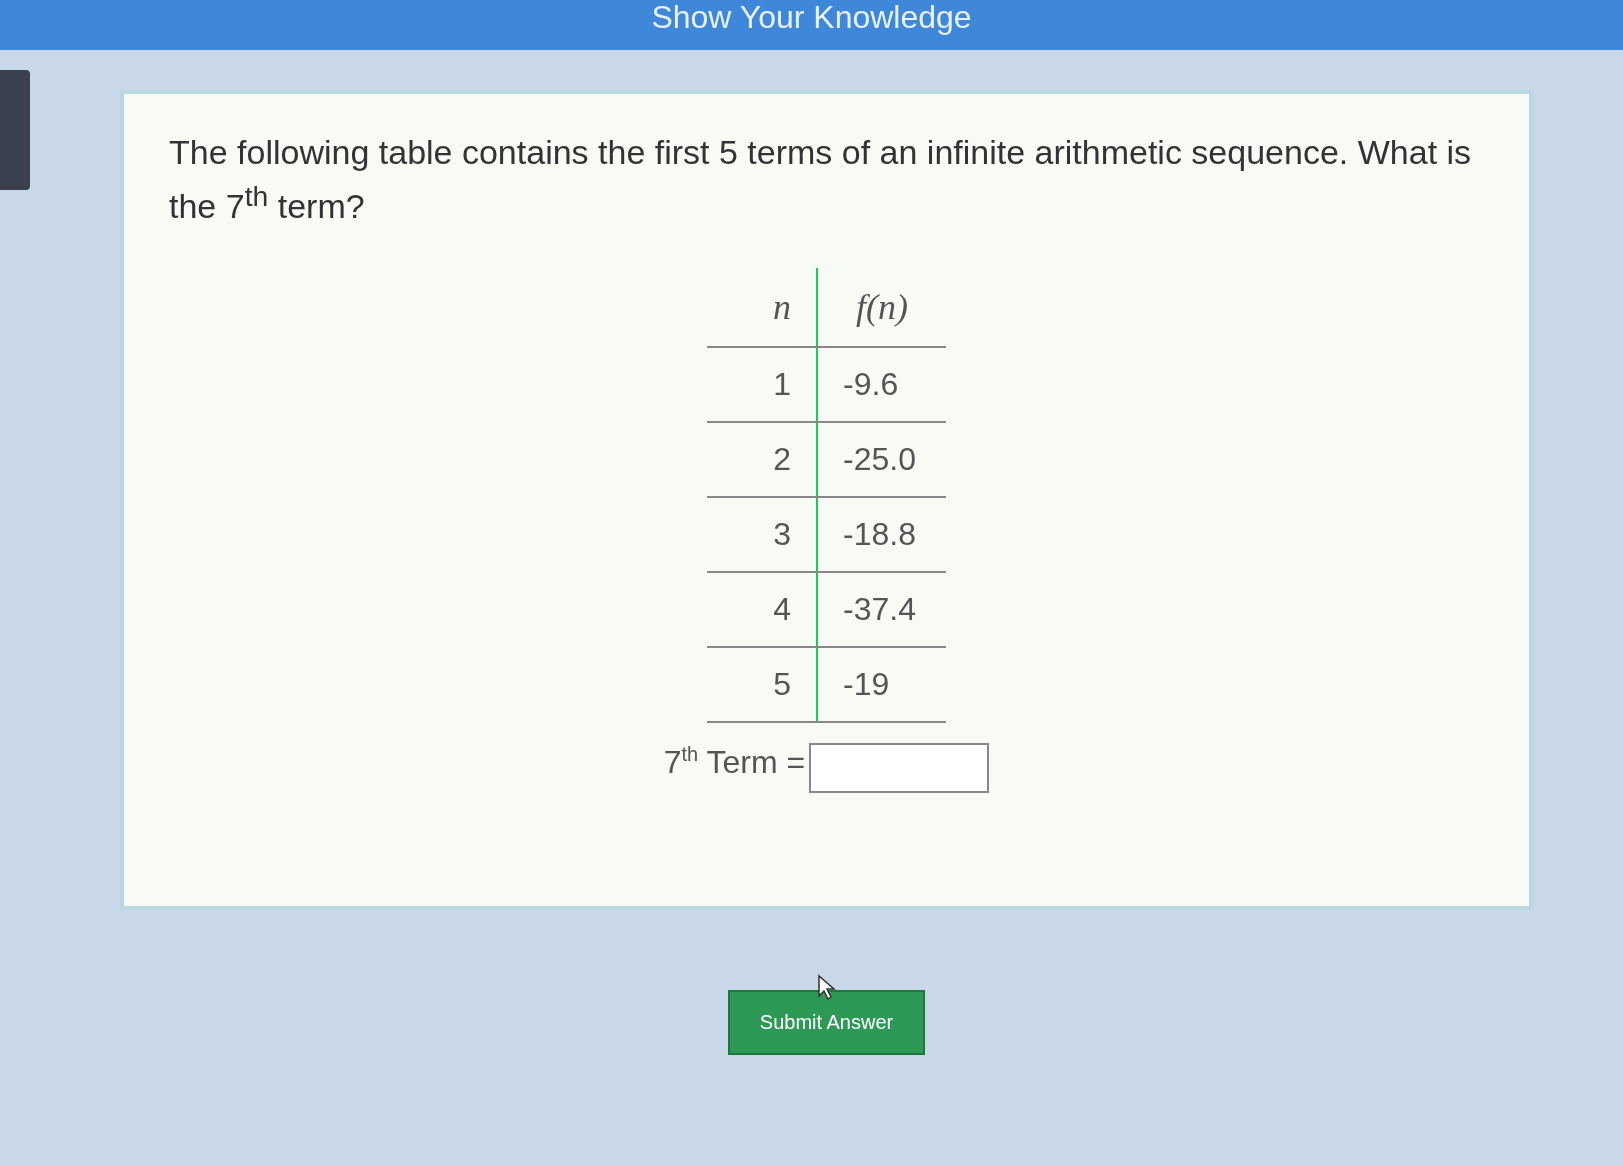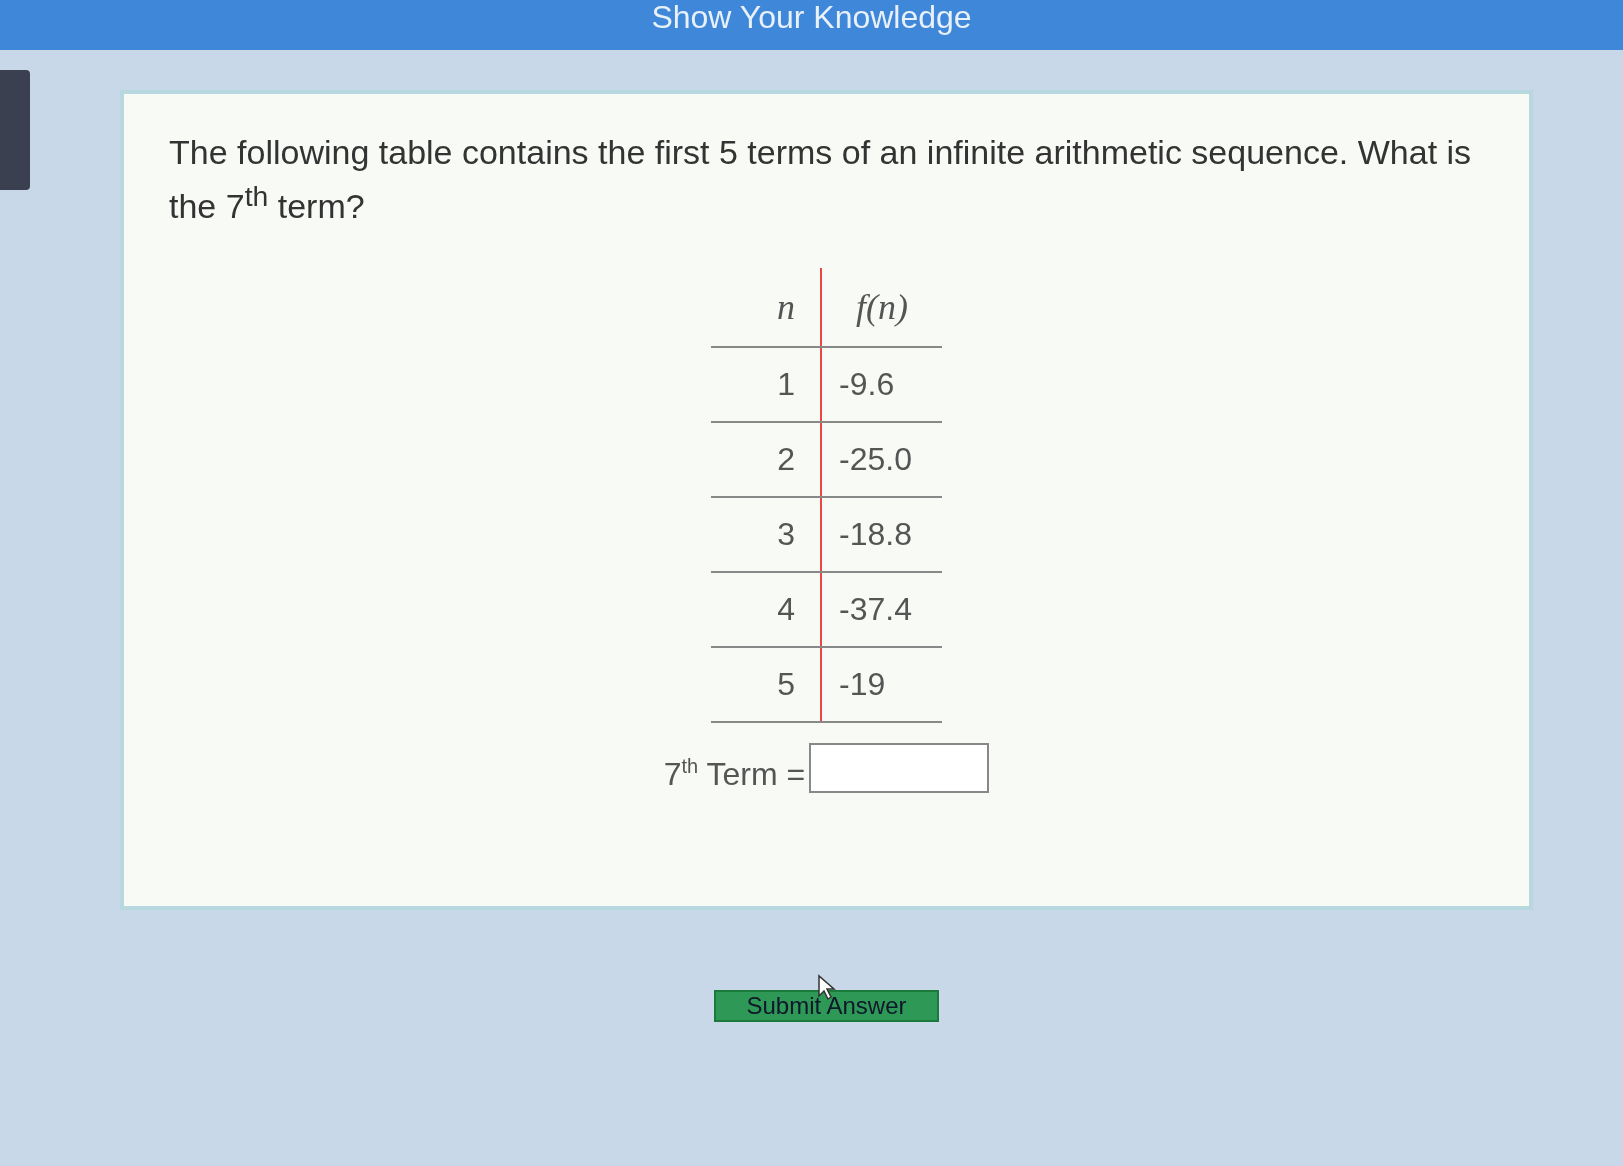--- a/index.html
+++ b/index.html
@@ -55,21 +55,21 @@
     .table-container {
       display: flex;
       justify-content: center;
       margin-bottom: 20px;
     }
     .data-table {
       border-collapse: collapse;
     }
     .data-table th,
     .data-table td {
-      border-left: 2px solid #ef4444;
+      border-left: 2px solid #22c55e;
       border-bottom: 2px solid #888;
       padding: 18px 30px;
       font-size: 32px;
       color: #555;
       text-align: center;
       min-width: 110px;
     }
     .data-table th {
       font-weight: normal;
       font-style: italic;
@@ -77,32 +77,32 @@
       font-size: 36px;
     }
     .data-table th:first-child,
     .data-table td:first-child {
       border-left: none;
       text-align: right;
       padding-right: 25px;
     }
     .data-table td:last-child {
       text-align: left;
-      padding-left: 17px;
+      padding-left: 25px;
     }
     .data-table th:last-child {
       border-right: none;
     }
     .fn-header {
       font-style: italic;
     }
     .answer-row {
       display: flex;
       justify-content: center;
-      align-items: flex-end;
+      align-items: flex-start;
       gap: 4px;
       margin-top: 18px;
     }
     .answer-label {
       font-size: 32px;
       color: #555;
     }
     .answer-label sup {
       font-size: 20px;
     }
@@ -115,24 +115,24 @@
       text-align: center;
       padding: 4px;
     }
     .submit-container {
       display: flex;
       justify-content: center;
       margin-top: 80px;
     }
     .submit-button {
       background: #2e9956;
-      color: #0f172a;
+      color: #ffffff;
       border: 2px solid #1a7a3a;
-      padding: 0 30px;
-      font-size: 24px;
+      padding: 19px 30px;
+      font-size: 20px;
       font-weight: 500;
       cursor: pointer;
       position: relative;
     }
     .cursor-icon {
       position: absolute;
       top: -18px;
       left: 50%;
       transform: translateX(-10px);
       width: 24px;

